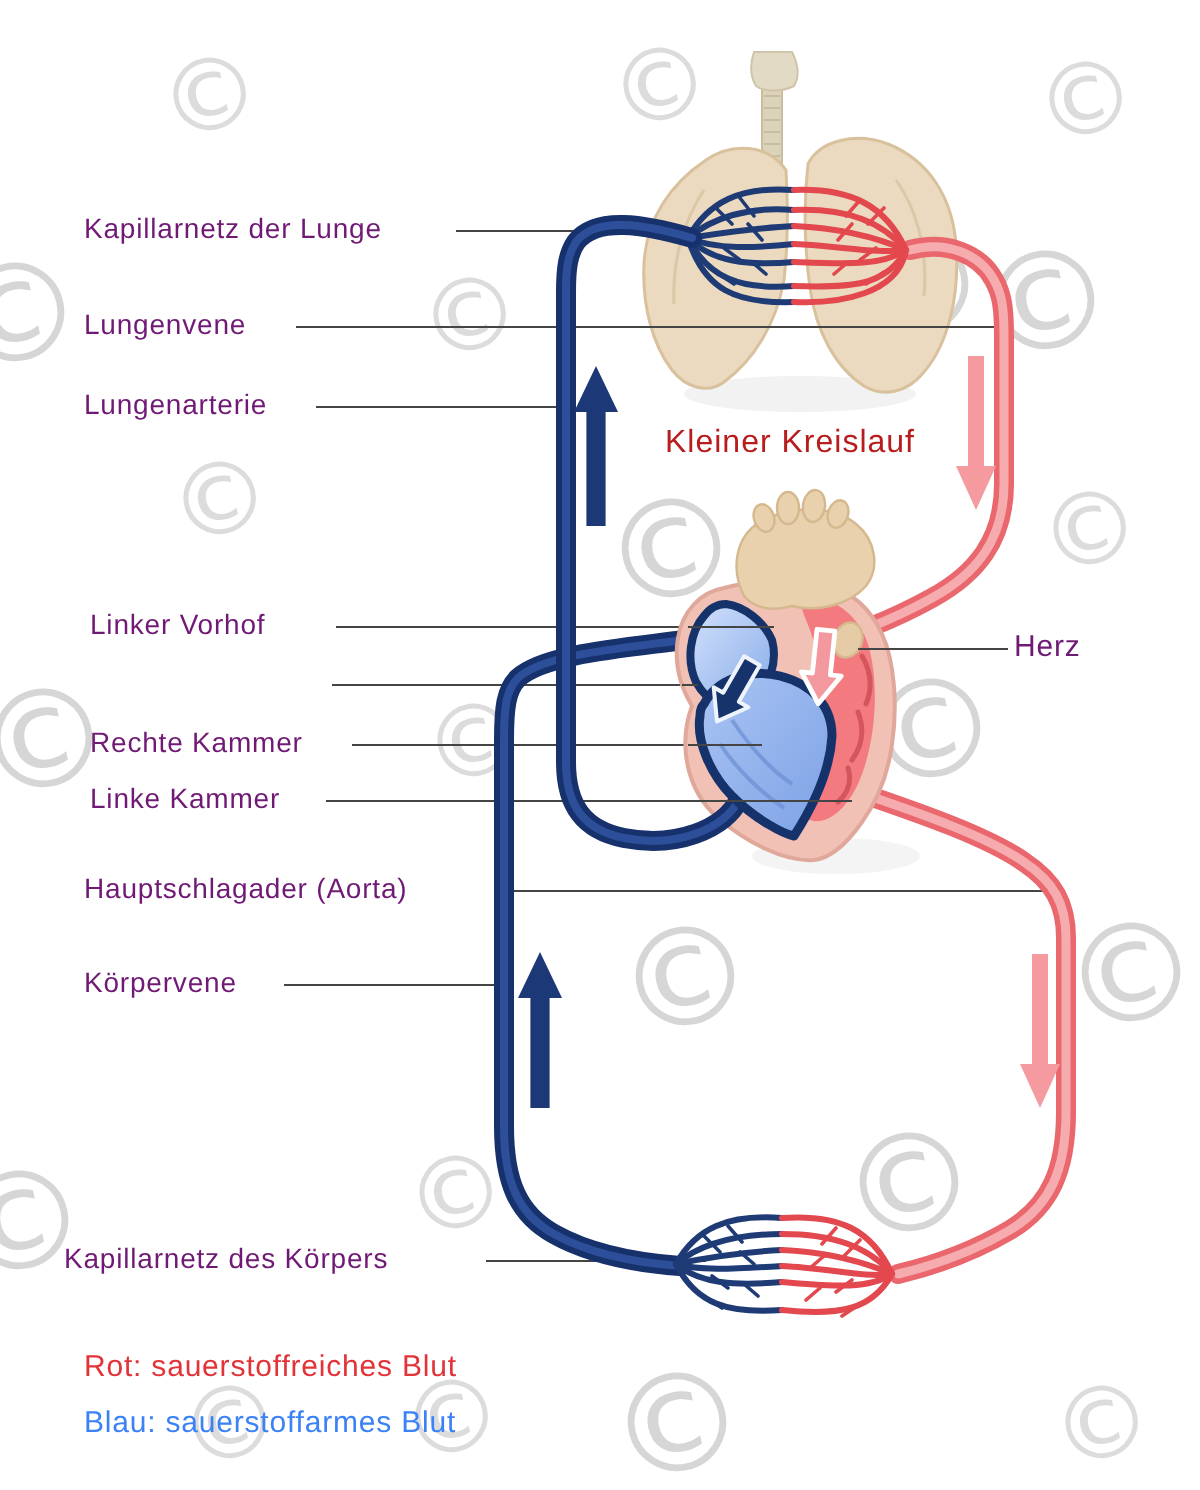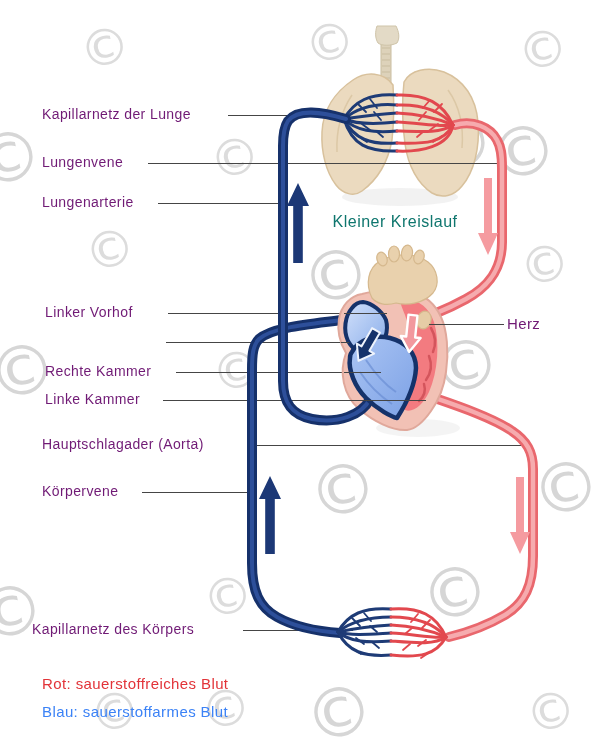--- a/index.html
+++ b/index.html
@@ -2,21 +2,21 @@
 <html><head>
 <meta charset="utf-8">
 <style>
   html,body{margin:0;padding:0;background:#fff;}
   .stage{position:relative;width:600px;height:745px;background:#ffffff;overflow:hidden;
          font-family:"Liberation Sans",sans-serif;}
   .stage svg{position:absolute;left:0;top:0;}
   .lbl{position:absolute;font-size:14px;line-height:19px;letter-spacing:.4px;
        color:#701a75;white-space:nowrap;}
   .circuit{position:absolute;left:295px;width:200px;text-align:center;font-size:16px;
-           letter-spacing:.5px;color:#0f766e;white-space:nowrap;}
+           letter-spacing:.5px;color:#b91c1c;white-space:nowrap;}
   .legend{position:absolute;left:42px;font-size:15px;letter-spacing:.4px;white-space:nowrap;}
   .legend.red{color:#e23338;}
   .legend.blue{color:#3b82f6;}
   .wm{font-family:"DejaVu Sans",sans-serif;}
   .wm.s{font-size:50px;fill:#dcdcdc;}
   .wm.l{font-size:68px;fill:#d6d6d6;}
   .lline{stroke:#454545;stroke-width:1;}
   .v-blue-o{fill:none;stroke:#16316b;stroke-width:10;stroke-linecap:round;}
   .v-blue-i{fill:none;stroke:#2d4f9a;stroke-width:4;stroke-linecap:round;}
   .v-red-o{fill:none;stroke:#e9676d;stroke-width:10;stroke-linecap:round;}

